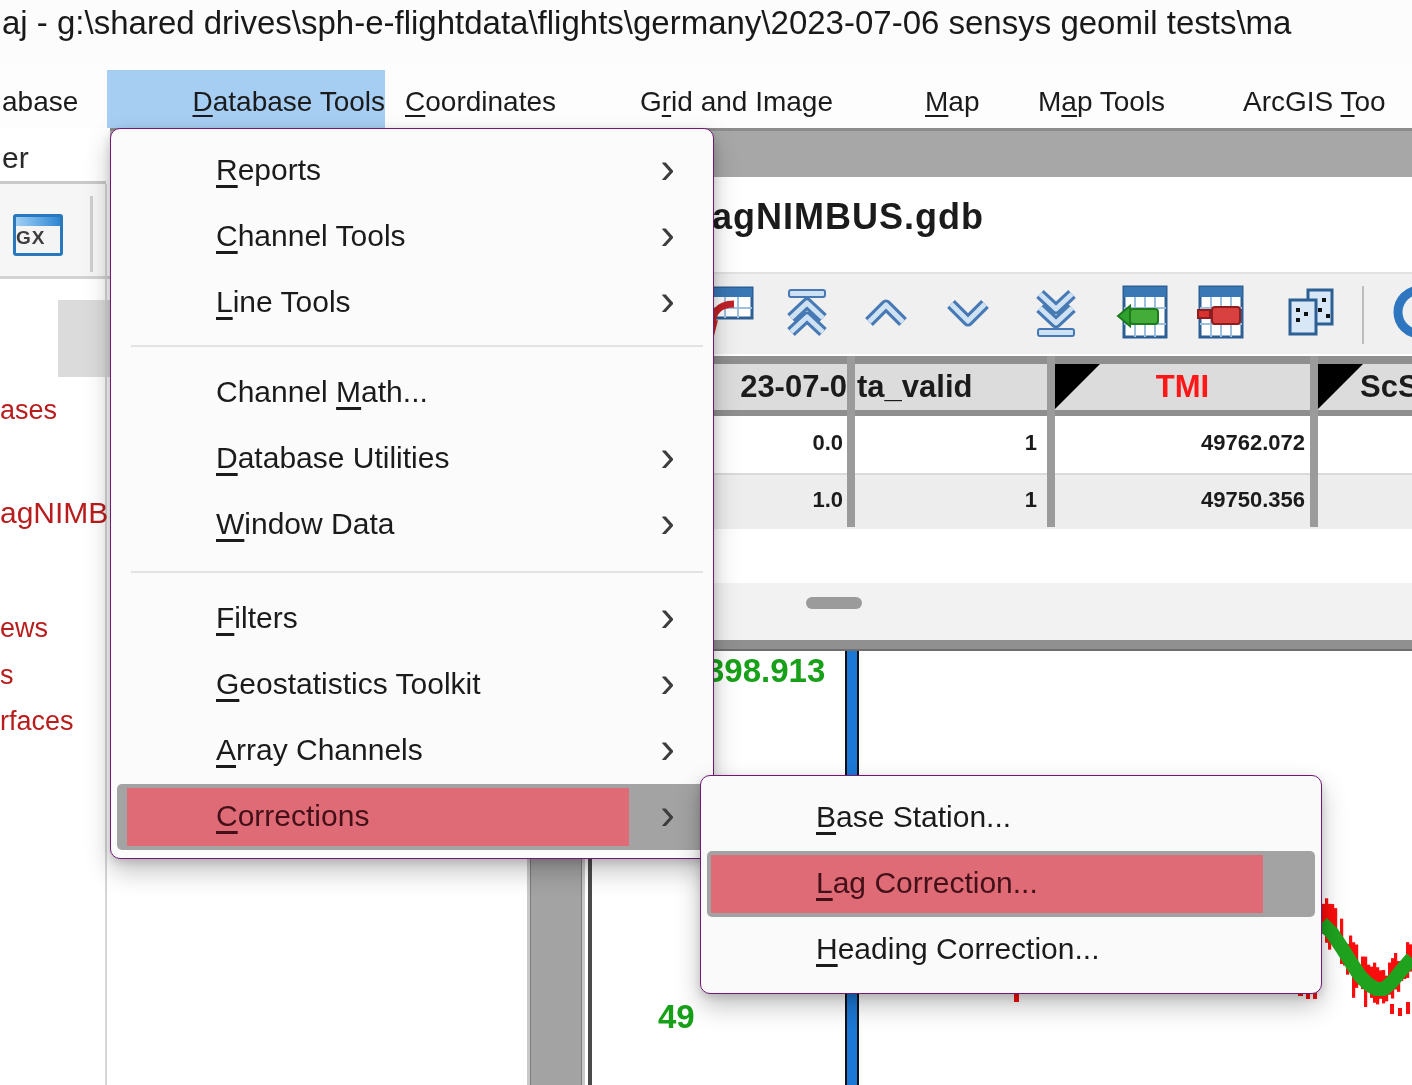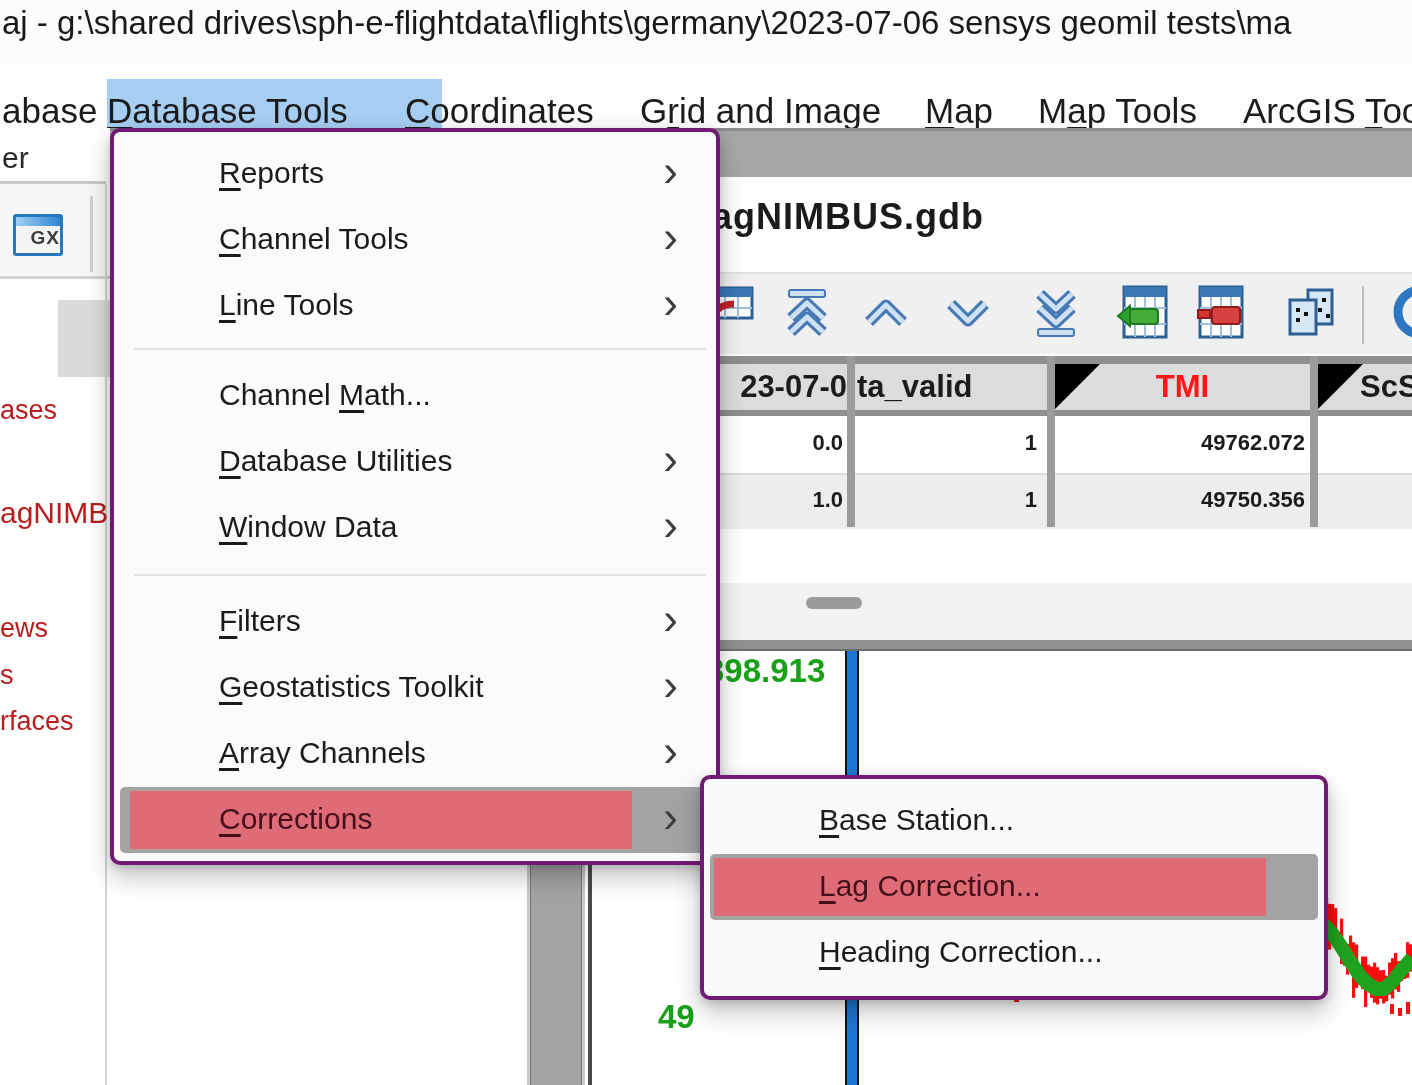--- a/index.html
+++ b/index.html
@@ -3,23 +3,23 @@
 <meta charset="utf-8">
 <style>
   html,body{margin:0;padding:0;background:#888;}
   #canvas{position:relative;width:1412px;height:1085px;background:#fff;overflow:hidden;
           font-family:"Liberation Sans",sans-serif;color:#1b1b1b;}
   .abs{position:absolute;}
   
   #titlebar{left:0;top:0;width:1412px;height:62px;background:#fcfcfc;}
   #title-text{left:2px;top:4px;font-size:33px;white-space:nowrap;color:#191919;}
   #menubar{left:0;top:62px;width:1412px;height:66px;background:#fdfdfd;}
-  .mi{position:absolute;top:17px;height:66px;line-height:64px;font-size:35px;white-space:nowrap;cursor:default;}
+  .mi{position:absolute;top:8px;height:66px;line-height:64px;font-size:28px;white-space:nowrap;cursor:default;}
   .mi u{text-decoration-thickness:2px;text-underline-offset:4px;}
-  #mi-dbtools{left:107px;width:335px;text-align:left;background:#a6cdf2;}
+  #mi-dbtools{left:107px;width:278px;text-align:right;background:#a6cdf2;}
   
   #mdi-band{left:106px;top:128px;width:1306px;height:49px;background:#a7a7a7;border-top:3px solid #8c8c8c;}
   
   #db-title-row{left:645px;top:177px;width:767px;height:95px;background:#fff;}
   #db-title{left:712px;top:196px;font-size:36px;font-weight:bold;letter-spacing:1px;}
   #db-toolbar{left:645px;top:272px;width:767px;height:80px;background:#f0f0f0;border-top:2px solid #e2e2e2;}
   .tbicon{position:absolute;top:284px;width:56px;height:56px;}
   #tb-sep{left:1362px;top:286px;width:2px;height:58px;background:#bdbdbd;}
   #hdr-topband{left:645px;top:356px;width:767px;height:8px;background:#8f8f8f;}
   #hdr-row{left:645px;top:364px;width:767px;height:46px;background:#dcdcdc;}
@@ -39,29 +39,29 @@
   #v-scrollbar{left:527px;top:857px;width:58px;height:228px;background:#c9c9c9;}
   #v-scrollbar .thumb{position:absolute;left:3px;top:0;width:50px;height:228px;background:#a3a3a3;border-left:1px solid #7c7c7c;border-right:1px solid #7c7c7c;}
   #win-edge{left:588px;top:857px;width:4px;height:228px;background:#4a4a4a;}
   
   #explorer{left:0;top:128px;width:110px;height:957px;background:#fff;overflow:hidden;}
   #exp-title{position:absolute;left:2px;top:13px;font-size:30px;color:#2a2a2a;}
   #exp-div1{position:absolute;left:0;top:53px;width:106px;height:3px;background:#c9c9c9;}
   #exp-toolbar{position:absolute;left:0;top:56px;width:106px;height:92px;background:#f6f6f6;}
   #gx-btn{position:absolute;left:13px;top:86px;width:50px;height:42px;border:3px solid #2878be;border-radius:3px;background:#f4f4f4;box-sizing:border-box;}
   #gx-btn .cap{position:absolute;left:0;top:0;width:100%;height:9px;background:linear-gradient(90deg,#9fd0f5,#2f86d2);}
-  #gx-btn .lbl{position:absolute;left:0;top:10px;width:100%;text-align:right;font-size:19px;font-weight:bold;color:#3c3c3c;letter-spacing:1px;}
+  #gx-btn .lbl{position:absolute;left:0;top:10px;width:100%;text-align:left;font-size:19px;font-weight:bold;color:#3c3c3c;letter-spacing:1px;}
   #exp-tsep{position:absolute;left:90px;top:68px;width:3px;height:76px;background:#cfcfcf;}
   #exp-div2{position:absolute;left:0;top:148px;width:110px;height:3px;background:#d2d2d2;}
   #exp-tab{position:absolute;left:58px;top:172px;width:52px;height:77px;background:#dbdbdb;}
   .tree-item{position:absolute;left:0;width:112px;font-size:27px;color:#b91c1c;white-space:nowrap;overflow:hidden;}
   #tree-db{font-size:30px;}
   #exp-rborder{position:absolute;left:105px;top:56px;width:2px;height:901px;background:#d6d6d6;}
   
-  .menu-panel{position:absolute;background:#fbfbfb;border:4px solid #701a75;border-radius:10px;
+  .menu-panel{position:absolute;background:#fbfbfb;border:1px solid #701a75;border-radius:10px;
               box-shadow:0 12px 26px rgba(0,0,0,.24),0 3px 8px rgba(0,0,0,.14);}
   #main-menu{left:110px;top:128px;width:602px;height:729px;}
   #sub-menu{left:700px;top:775px;width:620px;height:217px;background:#fafafa;}
   .mrow{position:absolute;left:6px;right:6px;height:66px;border-radius:5px;}
   .mrow .txt{position:absolute;left:99px;top:0;height:66px;line-height:64px;font-size:30px;white-space:nowrap;}
   .mrow .txt u{text-decoration-thickness:2.5px;text-underline-offset:5px;}
   .mrow .arr{position:absolute;right:32px;top:0;height:66px;line-height:60px;font-size:44px;color:#3d3d3d;}
   .msep{position:absolute;left:20px;right:10px;height:2px;background:#e3e3e3;}
   .hl-row{background:#a3a3a3;}
   .pink{position:absolute;top:4px;bottom:4px;background:#df6b77;}

